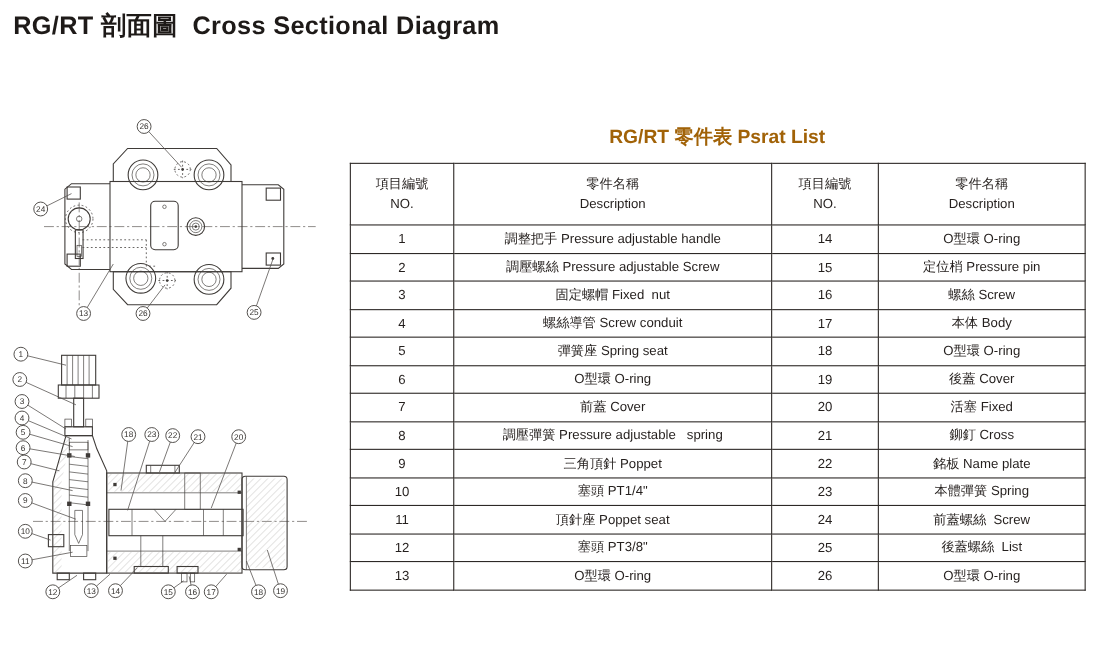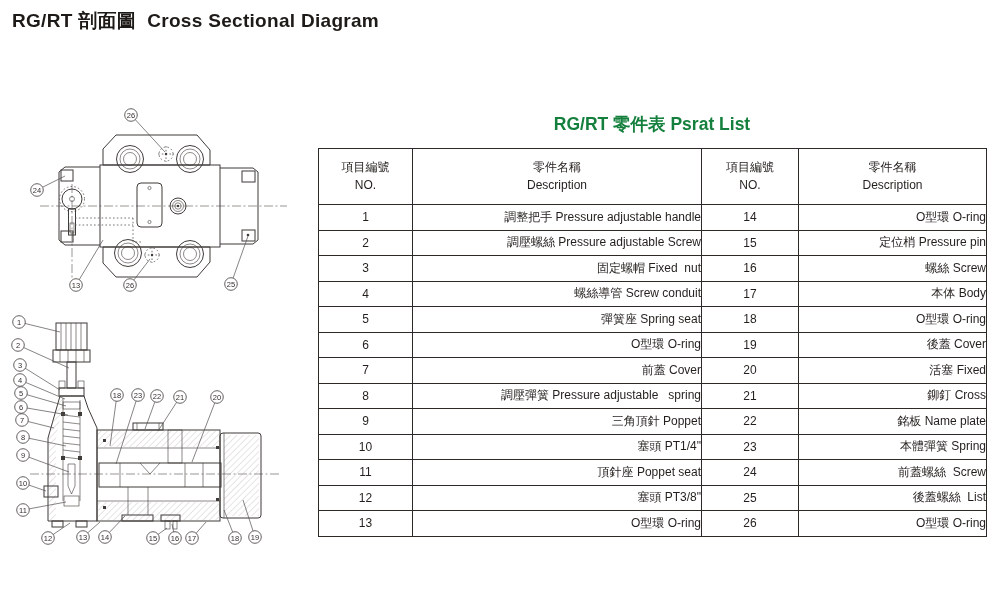--- a/index.html
+++ b/index.html
@@ -2,37 +2,37 @@
 <html><head>
 <meta charset="utf-8">
 <style>
   html,body { margin:0; padding:0; background:#ffffff; }
   .canvas {
     position:relative; width:1000px; height:600px; background:#ffffff;
     font-family:"Liberation Sans", sans-serif; color:#241f1d; overflow:hidden;
   }
   .page-title {
     position:absolute; left:12px; top:8px; margin:0;
-    font-size:19px; font-weight:bold; letter-spacing:0.3px; color:#1e1a18;
+    font-size:23px; font-weight:bold; letter-spacing:0.3px; color:#1e1a18;
     white-space:pre;
   }
   .parts-title {
     position:absolute; left:318px; top:112px; width:668px; margin:0;
-    text-align:center; font-size:17.5px; font-weight:bold; color:#15803d;
+    text-align:center; font-size:17.5px; font-weight:bold; color:#a16207;
     white-space:pre;
   }
   table.parts {
     position:absolute; left:318px; top:148px; width:668px;
     border-collapse:collapse; table-layout:fixed; font-size:12px; color:#241f1d;
   }
   table.parts th, table.parts td { border:1.5px solid #2d2926; padding:0; font-weight:normal; }
   table.parts th { height:55px; line-height:1.45; text-align:center; }
   table.parts td { height:24.5px; }
   td.cell-no { text-align:center; }
-  td.cell-desc { text-align:right; padding-left:9px; white-space:pre-wrap; }
+  td.cell-desc { text-align:center; padding-left:9px; white-space:pre-wrap; }
   .diagram { position:absolute; }
   .dview-top { left:15px; top:92px; }
   .dview-sec { left:0px; top:296px; }
   
   .dr  { stroke:#3f3b38; stroke-width:1; fill:none; }
   .thin{ stroke-width:0.6; }
   .drf { fill:#3f3b38; stroke:none; }
   .cl  { stroke:#6f6b68; stroke-width:0.7; fill:none; stroke-dasharray:9 2.5 2 2.5; }
   .hid { stroke:#53504d; stroke-width:0.8; fill:none; stroke-dasharray:1.6 2.2; }
   .leader   { stroke:#53504d; stroke-width:0.7; }

